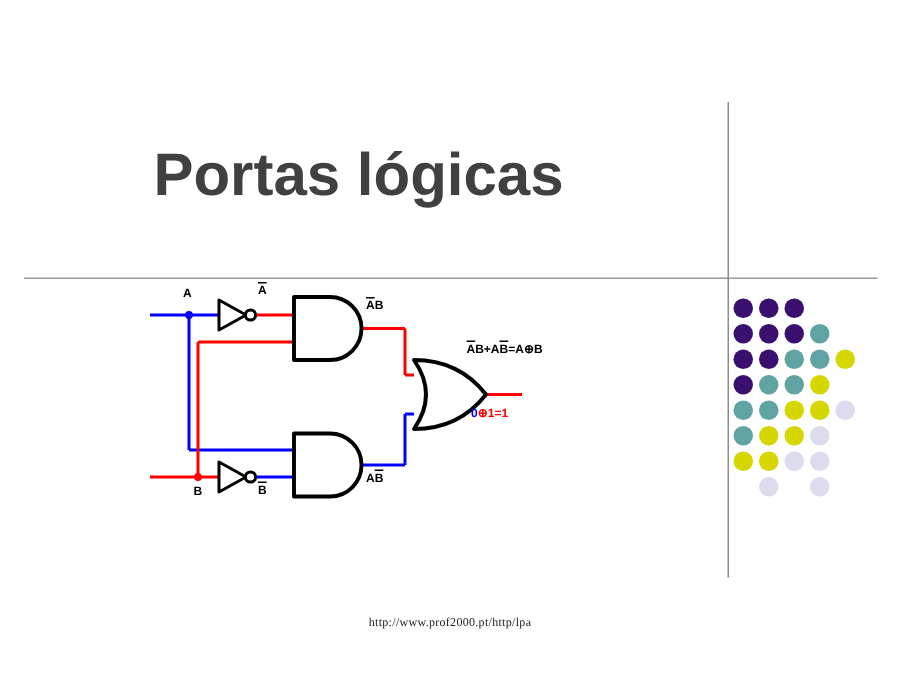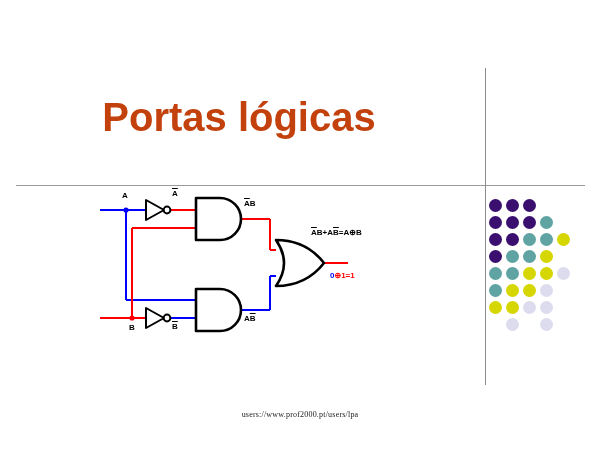--- a/index.html
+++ b/index.html
@@ -51,21 +51,21 @@
   }
 </style>
 </head>
 <body style="background: rgb(255, 255, 255);">
 
 <div id="slide">
 
   <div class="hrule"></div>
   <div class="vrule"></div>
 
-  <div id="title" style="color: #c2410c;">Portas lógicas</div>
+  <div id="title" style="color: #404040;">Portas lógicas</div>
 
   <div id="circuit">
     <svg width="250" height="155" viewBox="0 0 250 155" xmlns="http://www.w3.org/2000/svg">
 
       <g stroke="#0000FF" stroke-width="2" fill="none">
 
         <path d="M2,22 L48,22"></path>
 
         <path d="M28,22 L28,112"></path>
         <path d="M28,112 L98,112"></path>
@@ -140,21 +140,21 @@
     </div>
 
     <div style="position:absolute;left:146px;top:126px;font-size:8px;font-weight:bold;color:#000;">
       <span>A</span><span style="text-decoration:overline;">B</span>
     </div>
 
     <div style="position:absolute;left:213px;top:40px;font-size:8px;font-weight:bold;color:#000;white-space:nowrap;">
       <span style="text-decoration:overline;">A</span><span>B</span><span>+</span><span>A</span><span style="text-decoration:overline;">B</span><span>=</span><span>A</span><span>⊕</span><span>B</span>
     </div>
 
-    <div style="position:absolute;left:232px;top:83px;font-size:8px;font-weight:bold;white-space:nowrap;">
+    <div style="position:absolute;left:216px;top:83px;font-size:8px;font-weight:bold;white-space:nowrap;">
       <span style="color:#0000FF;">0</span><span style="color:#FF0000;">⊕</span><span style="color:#FF0000;">1</span><span style="color:#FF0000;">=</span><span style="color:#FF0000;">1</span>
     </div>
   </div>
 
   <div id="dotgrid">
       <div class="dot" style="left: 0px; top: 0px; background: rgb(59, 15, 111);"></div>
       <div class="dot" style="left: 17px; top: 0px; background: rgb(59, 15, 111);"></div>
       <div class="dot" style="left: 34px; top: 0px; background: rgb(59, 15, 111);"></div>
       <div class="dot" style="left: 0px; top: 17px; background: rgb(59, 15, 111);"></div>
       <div class="dot" style="left: 17px; top: 17px; background: rgb(59, 15, 111);"></div>
@@ -179,15 +179,15 @@
       <div class="dot" style="left: 34px; top: 85px; background: rgb(214, 214, 0);"></div>
       <div class="dot" style="left: 51px; top: 85px; background: rgb(220, 220, 238);"></div>
       <div class="dot" style="left: 0px; top: 102px; background: rgb(214, 214, 0);"></div>
       <div class="dot" style="left: 17px; top: 102px; background: rgb(214, 214, 0);"></div>
       <div class="dot" style="left: 34px; top: 102px; background: rgb(220, 220, 238);"></div>
       <div class="dot" style="left: 51px; top: 102px; background: rgb(220, 220, 238);"></div>
       <div class="dot" style="left: 17px; top: 119px; background: rgb(220, 220, 238);"></div>
       <div class="dot" style="left: 51px; top: 119px; background: rgb(220, 220, 238);"></div>
     </div>
 
-  <div id="footer">users://www.prof2000.pt/users/lpa</div>
+  <div id="footer">http://www.prof2000.pt/http/lpa</div>
 
 </div>
 
 </body></html>

